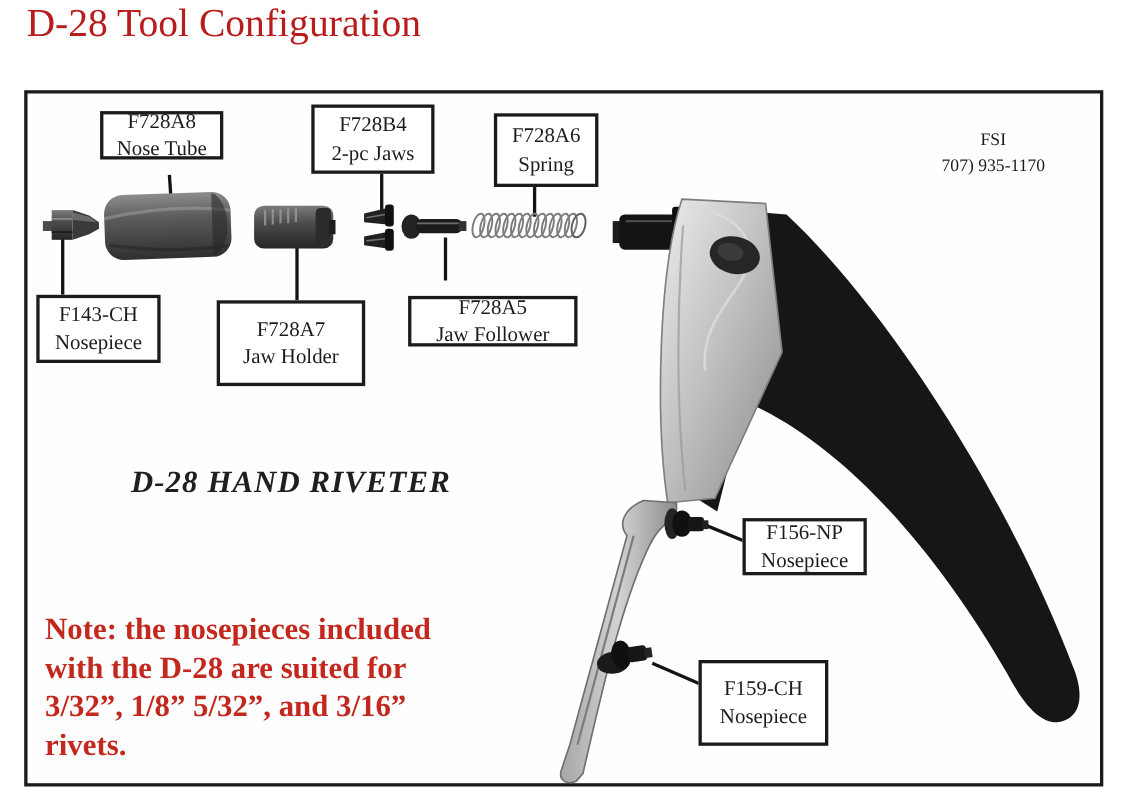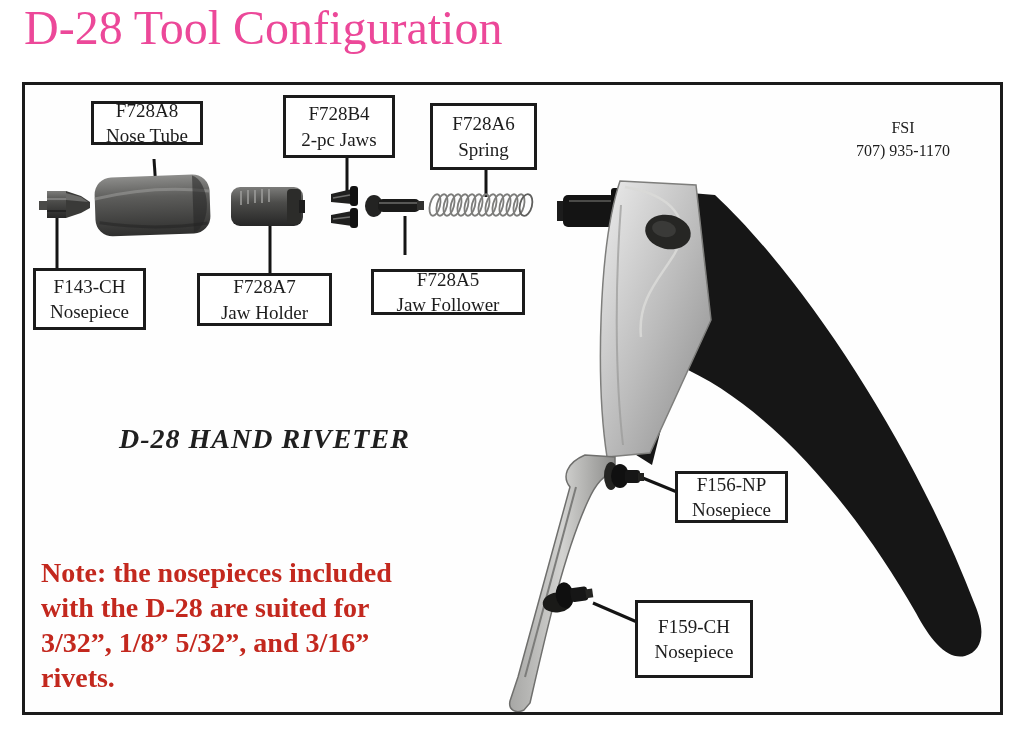--- a/index.html
+++ b/index.html
@@ -1,20 +1,20 @@
 <!DOCTYPE html>
 <html><head>
 <meta charset="utf-8">
 <style>
   html,body{margin:0;padding:0;background:#ffffff;width:1024px;height:729px;overflow:hidden;}
   body{font-family:"Liberation Serif", serif;color:#161616;position:relative;}
 
   .page-title{
     position:absolute;left:24px;top:0px;margin:0;
-    font-size:48px;font-weight:normal;letter-spacing:0px;color:#ec4899;
+    font-size:36px;font-weight:normal;letter-spacing:0px;color:#b91c1c;
     font-family:"Liberation Serif", serif;white-space:nowrap;
   }
 
   .frame{
     position:absolute;left:22px;top:82px;width:981px;height:633px;
     border:3px solid #1b1b1b;background:#fefefe;box-sizing:border-box;
   }
   .frame svg{position:absolute;left:0;top:0;}
 
   .part-label{
@@ -196,31 +196,31 @@
   <div class="part-label" style="left:66px;top:16px;width:112px;height:44px;">
     <div class="ln">F728A8</div>
     <div class="ln">Nose Tube</div>
   </div>
 
   <div class="part-label" style="left:258px;top:10px;width:112px;height:63px;">
     <div class="ln">F728B4</div>
     <div class="ln">2-pc Jaws</div>
   </div>
 
-  <div class="part-label" style="left:405px;top:18px;width:107px;height:67px;">
+  <div class="part-label" style="left:424px;top:18px;width:95px;height:67px;">
     <div class="ln">F728A6</div>
     <div class="ln">Spring</div>
   </div>
 
   <div class="part-label" style="left:8px;top:183px;width:113px;height:62px;">
     <div class="ln">F143-CH</div>
     <div class="ln">Nosepiece</div>
   </div>
 
-  <div class="part-label" style="left:172px;top:188px;width:135px;height:53px;">
+  <div class="part-label" style="left:172px;top:188px;width:135px;height:78px;">
     <div class="ln">F728A7</div>
     <div class="ln">Jaw Holder</div>
   </div>
 
   <div class="part-label" style="left:346px;top:184px;width:154px;height:46px;font-family:Liberation Serif, serif;">
     <div class="ln">F728A5</div>
     <div class="ln">Jaw Follower</div>
   </div>
 
   <div class="part-label" style="left:650px;top:386px;width:113px;height:52px;">

